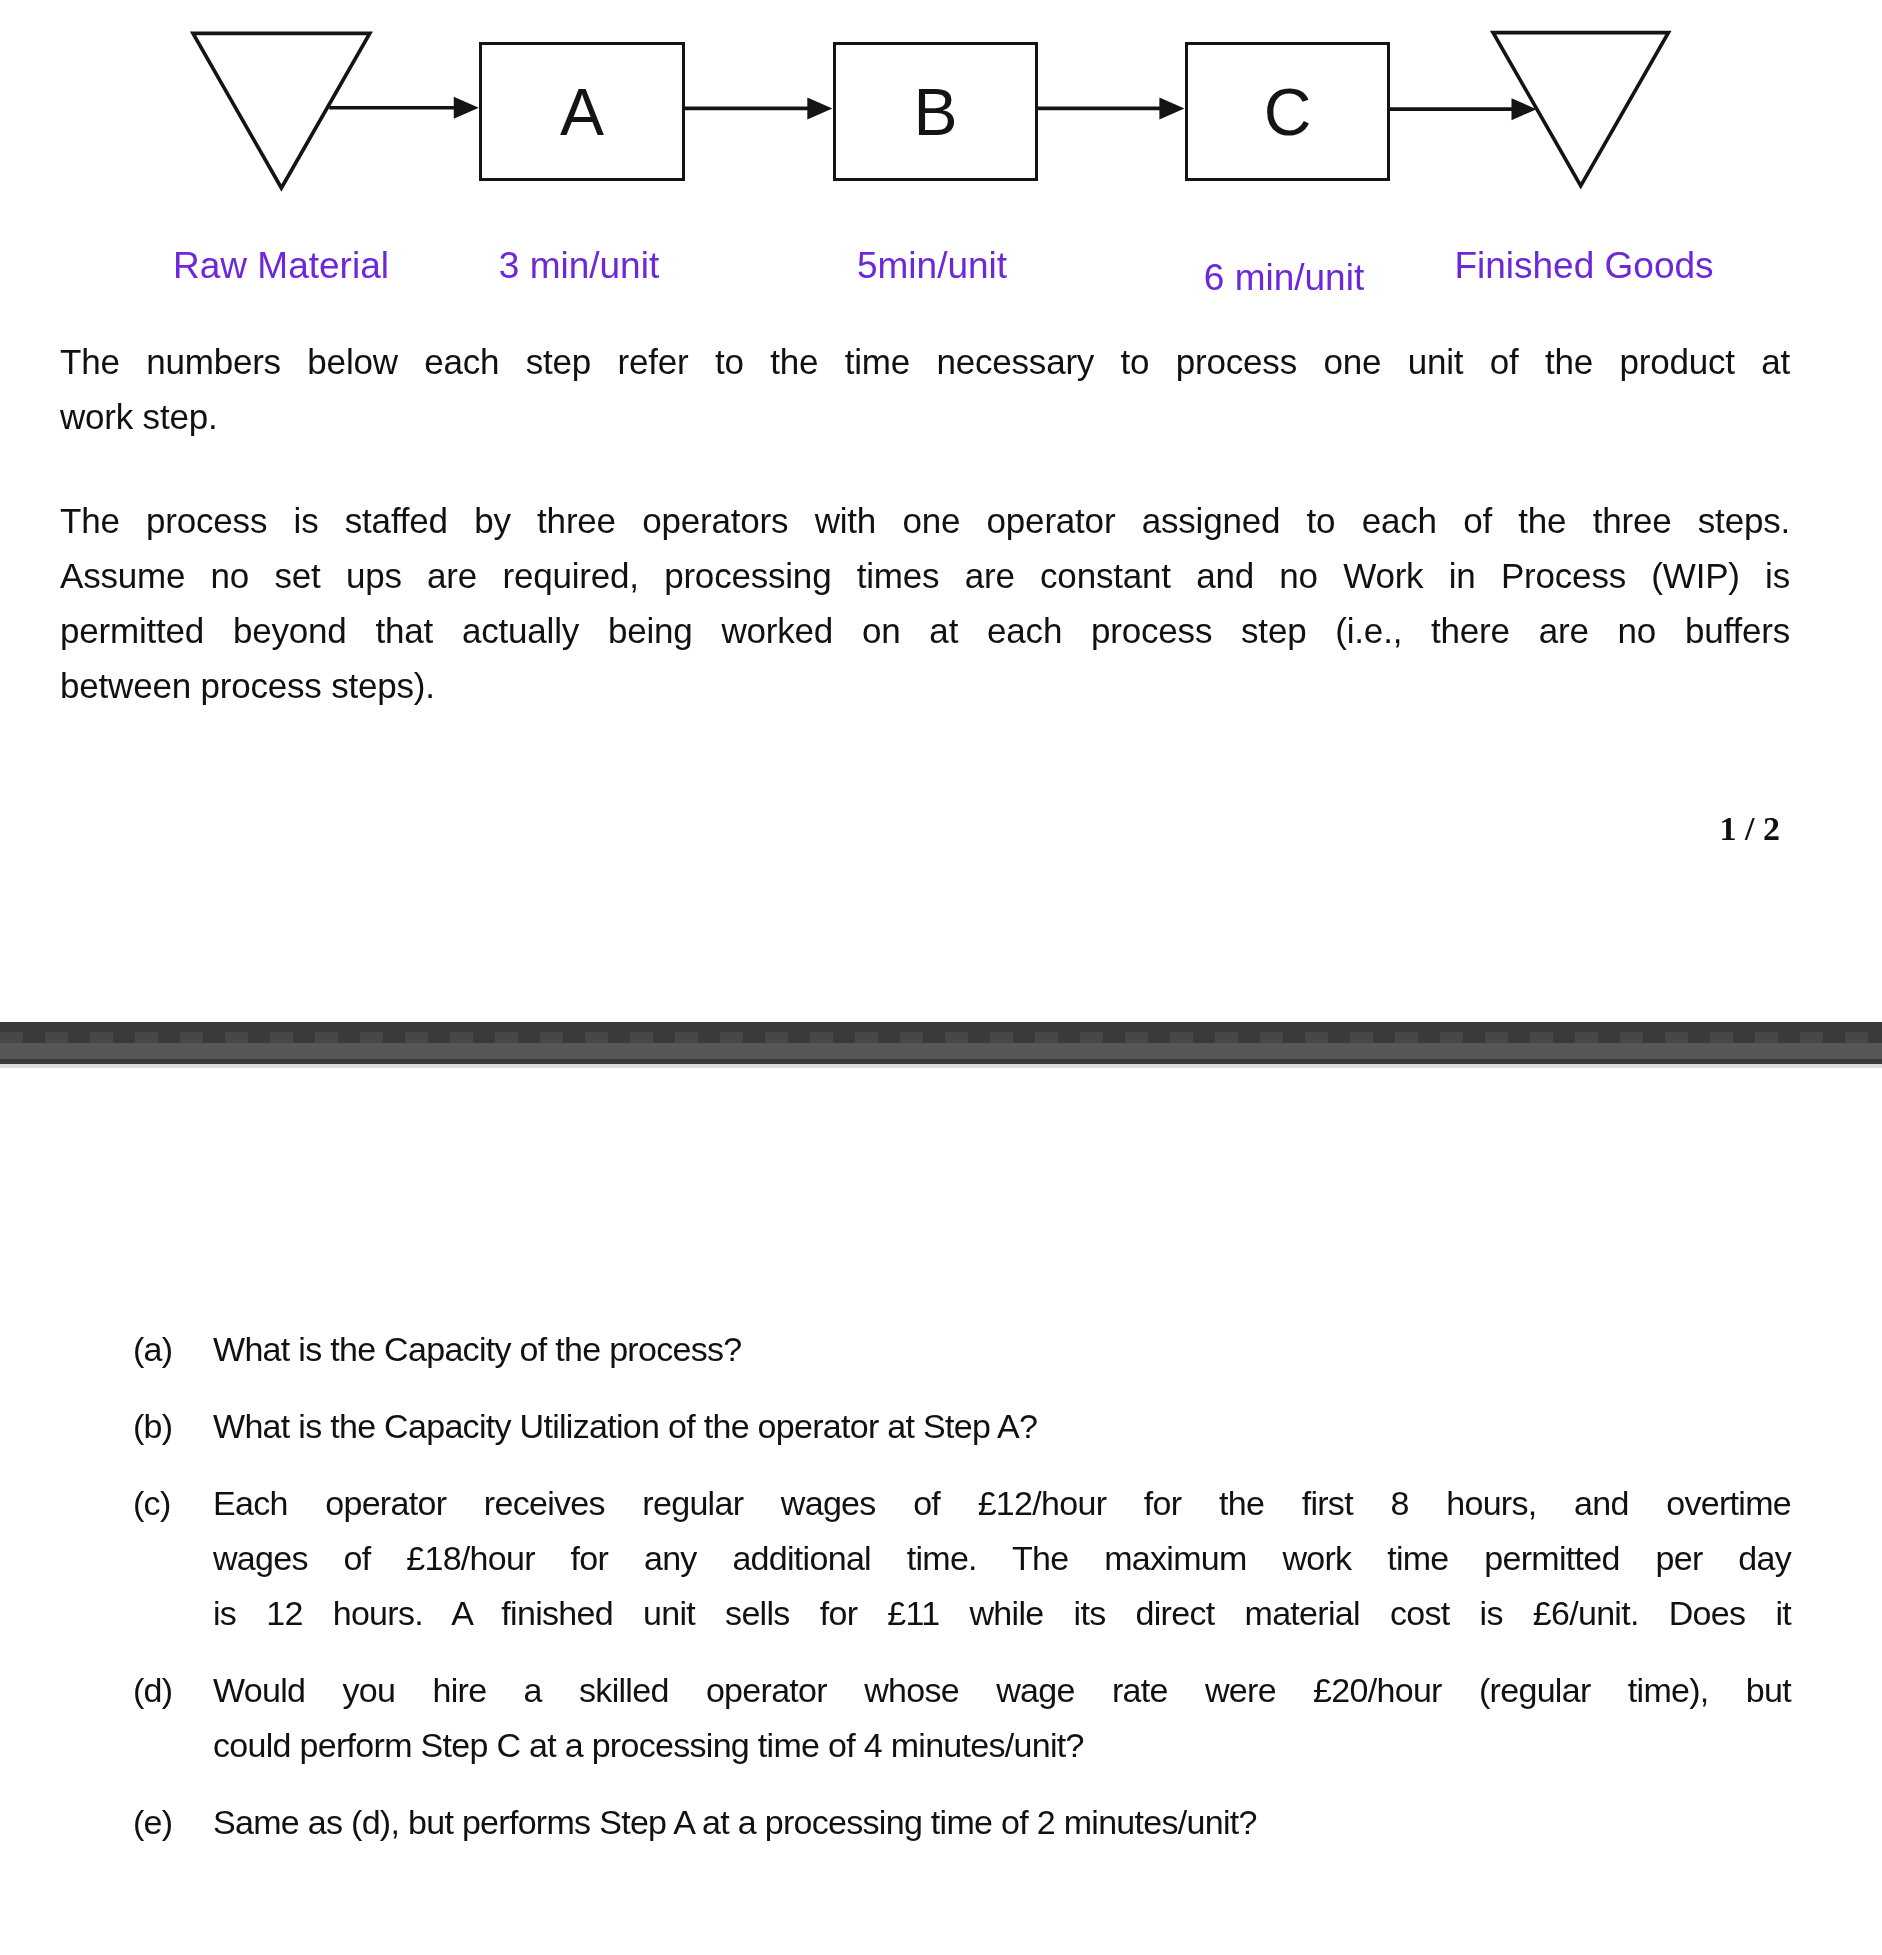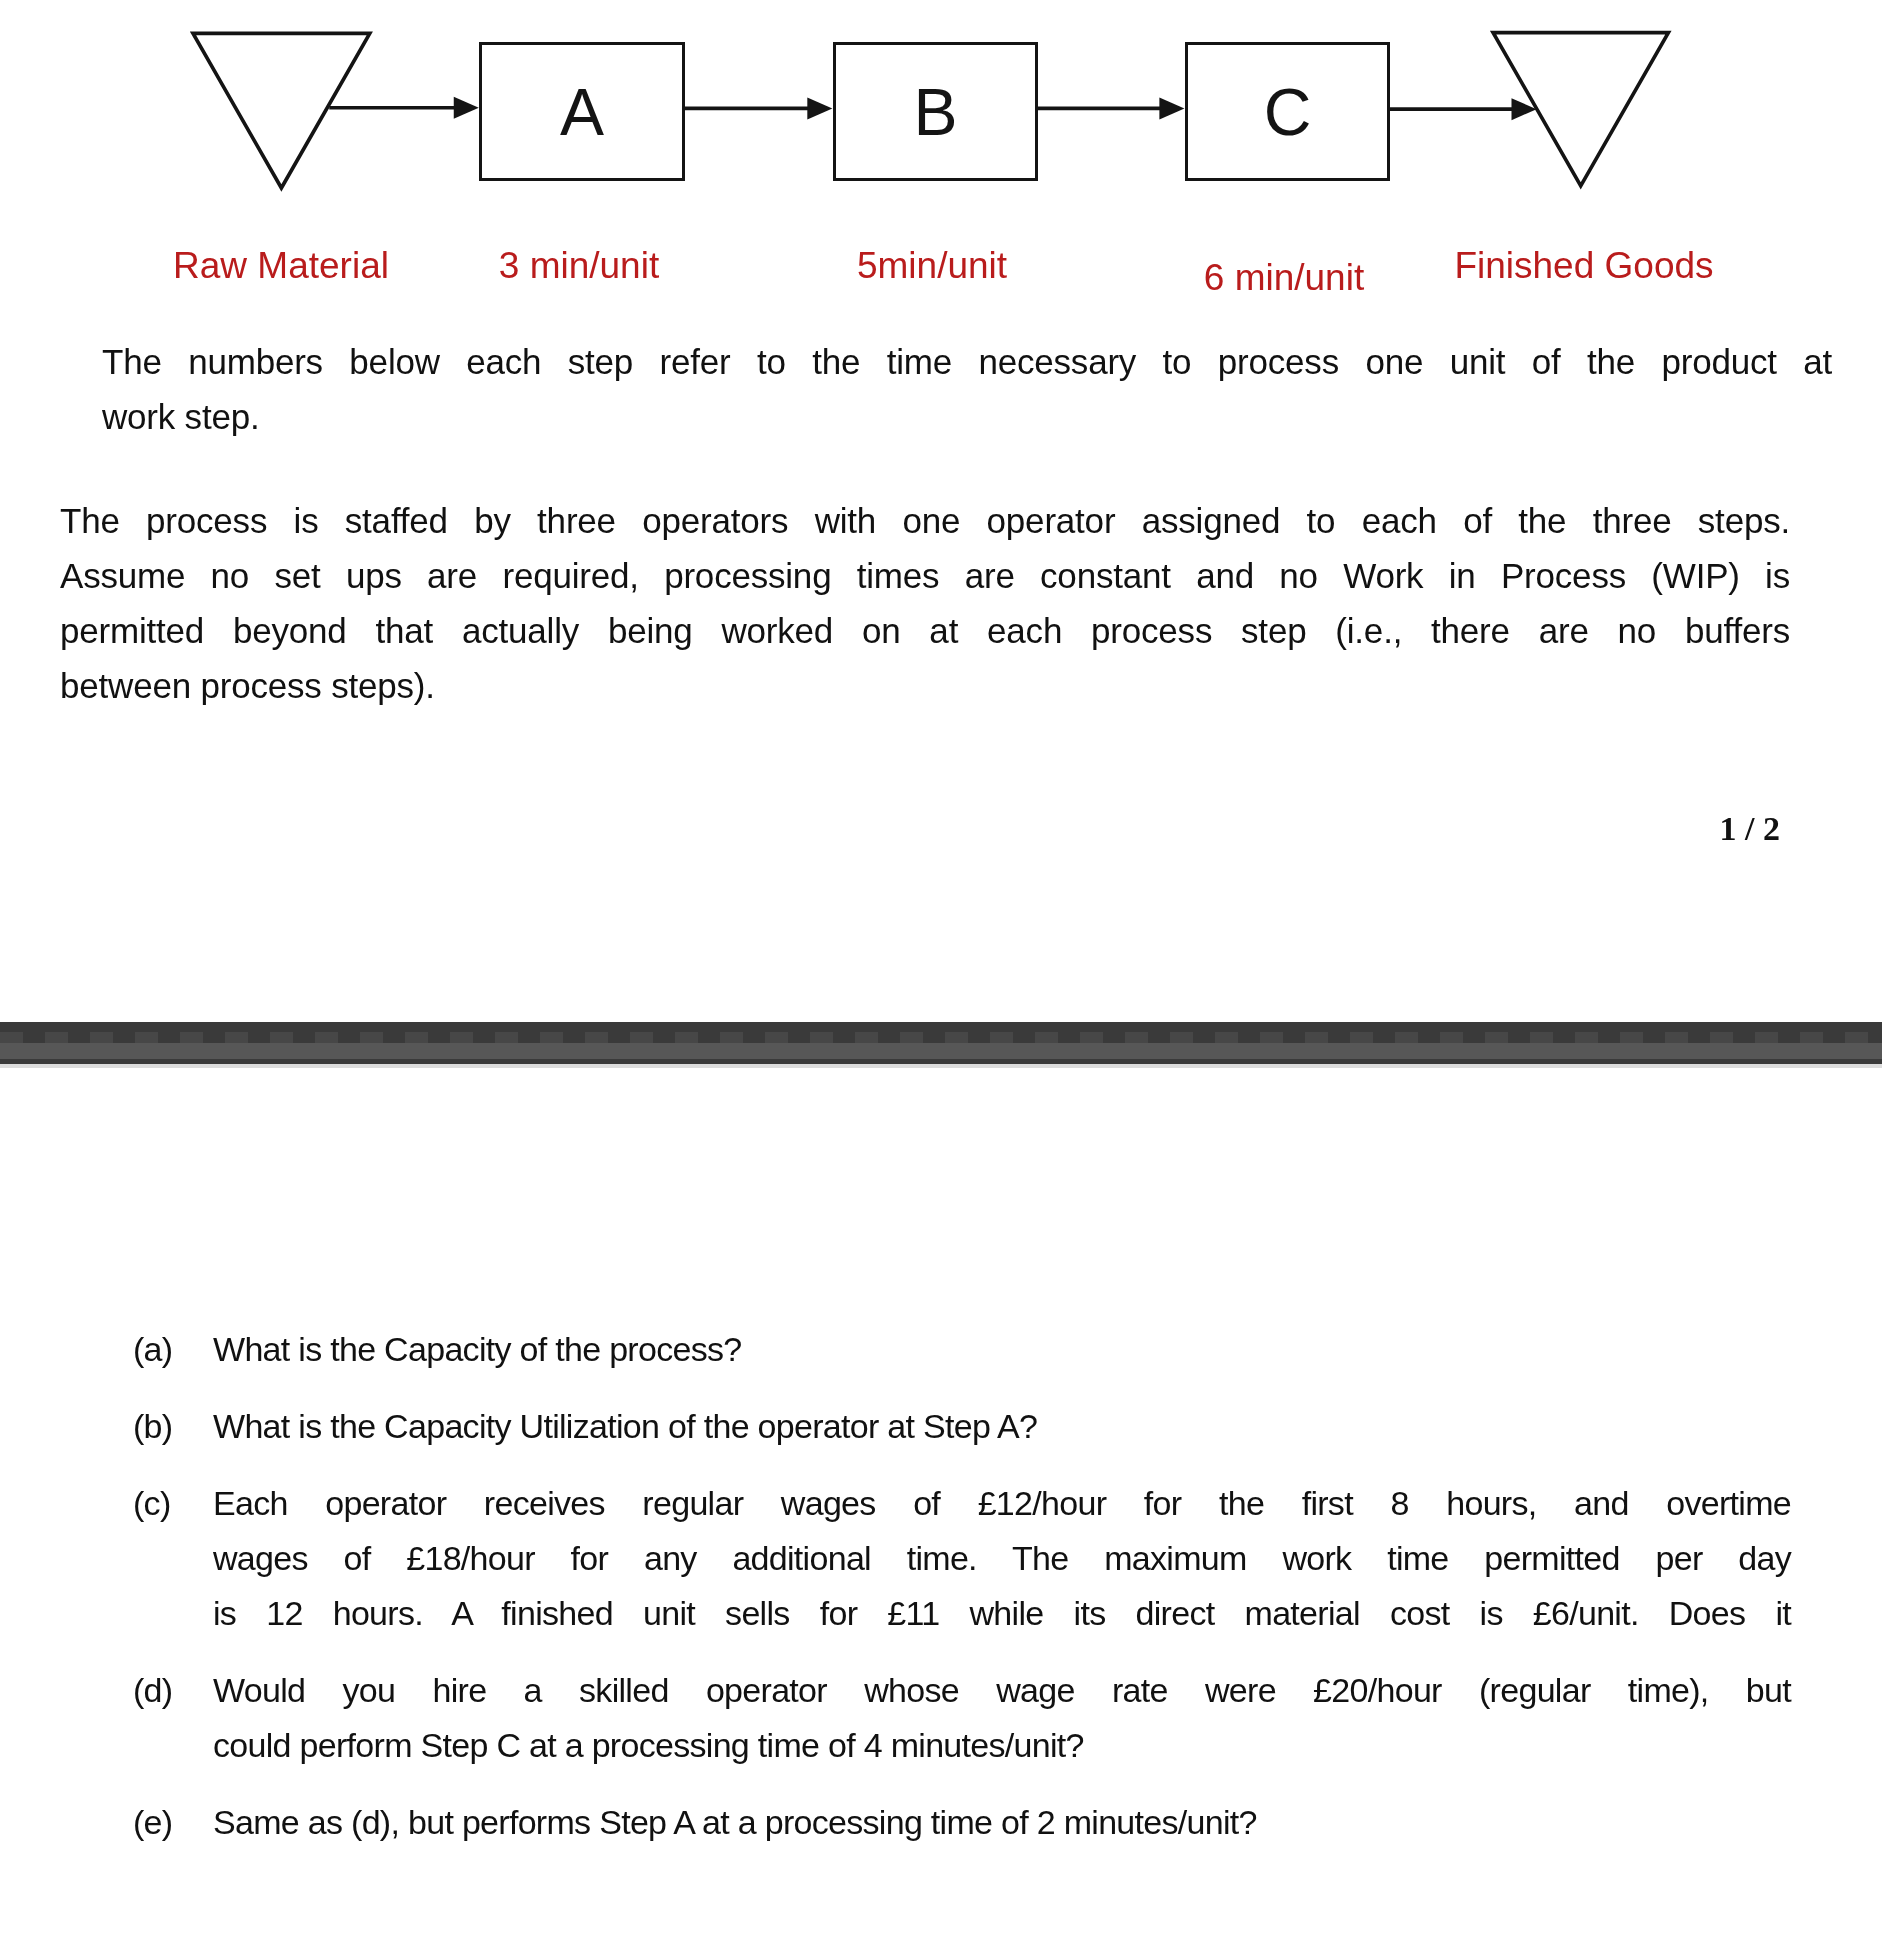--- a/index.html
+++ b/index.html
@@ -28,39 +28,39 @@
   }
   .box-a { left: 479px;  top: 42px; width: 200px; height: 133px; }
   .box-b { left: 833px; top: 42px; width: 199px; height: 133px; }
   .box-c { left: 1185px; top: 42px; width: 199px; height: 133px; }
   .diagram-label {
     position: absolute;
     top: 245px;
     transform: translateX(-50%);
     font-size: 37px;
     white-space: nowrap;
-    color: #b91c1c;
+    color: #6d28d9;
   }
   .lbl-raw  { left: 281px; }
   .lbl-a    { left: 579px; }
   .lbl-b    { left: 932px; }
   .lbl-c    { left: 1284px; margin-top: 12px; }
   .lbl-fg   { left: 1584px; }
 
   
   .body-text {
     position: absolute;
     left: 60px;
     width: 1730px;
     font-size: 35px;
     line-height: 55px;
     letter-spacing: -0.2px;
     color: #111111;
   }
-  .para-1 { top: 334px; margin-left: 42px; }
+  .para-1 { top: 334px; }
   .para-2 { top: 493px; }
   .jline { text-align: justify; text-align-last: justify; }
   .jline.last { text-align-last: left; }
 
   
   .page-number {
     position: absolute;
     top: 810px;
     right: 102px;
     font-family: "Liberation Serif", serif;

